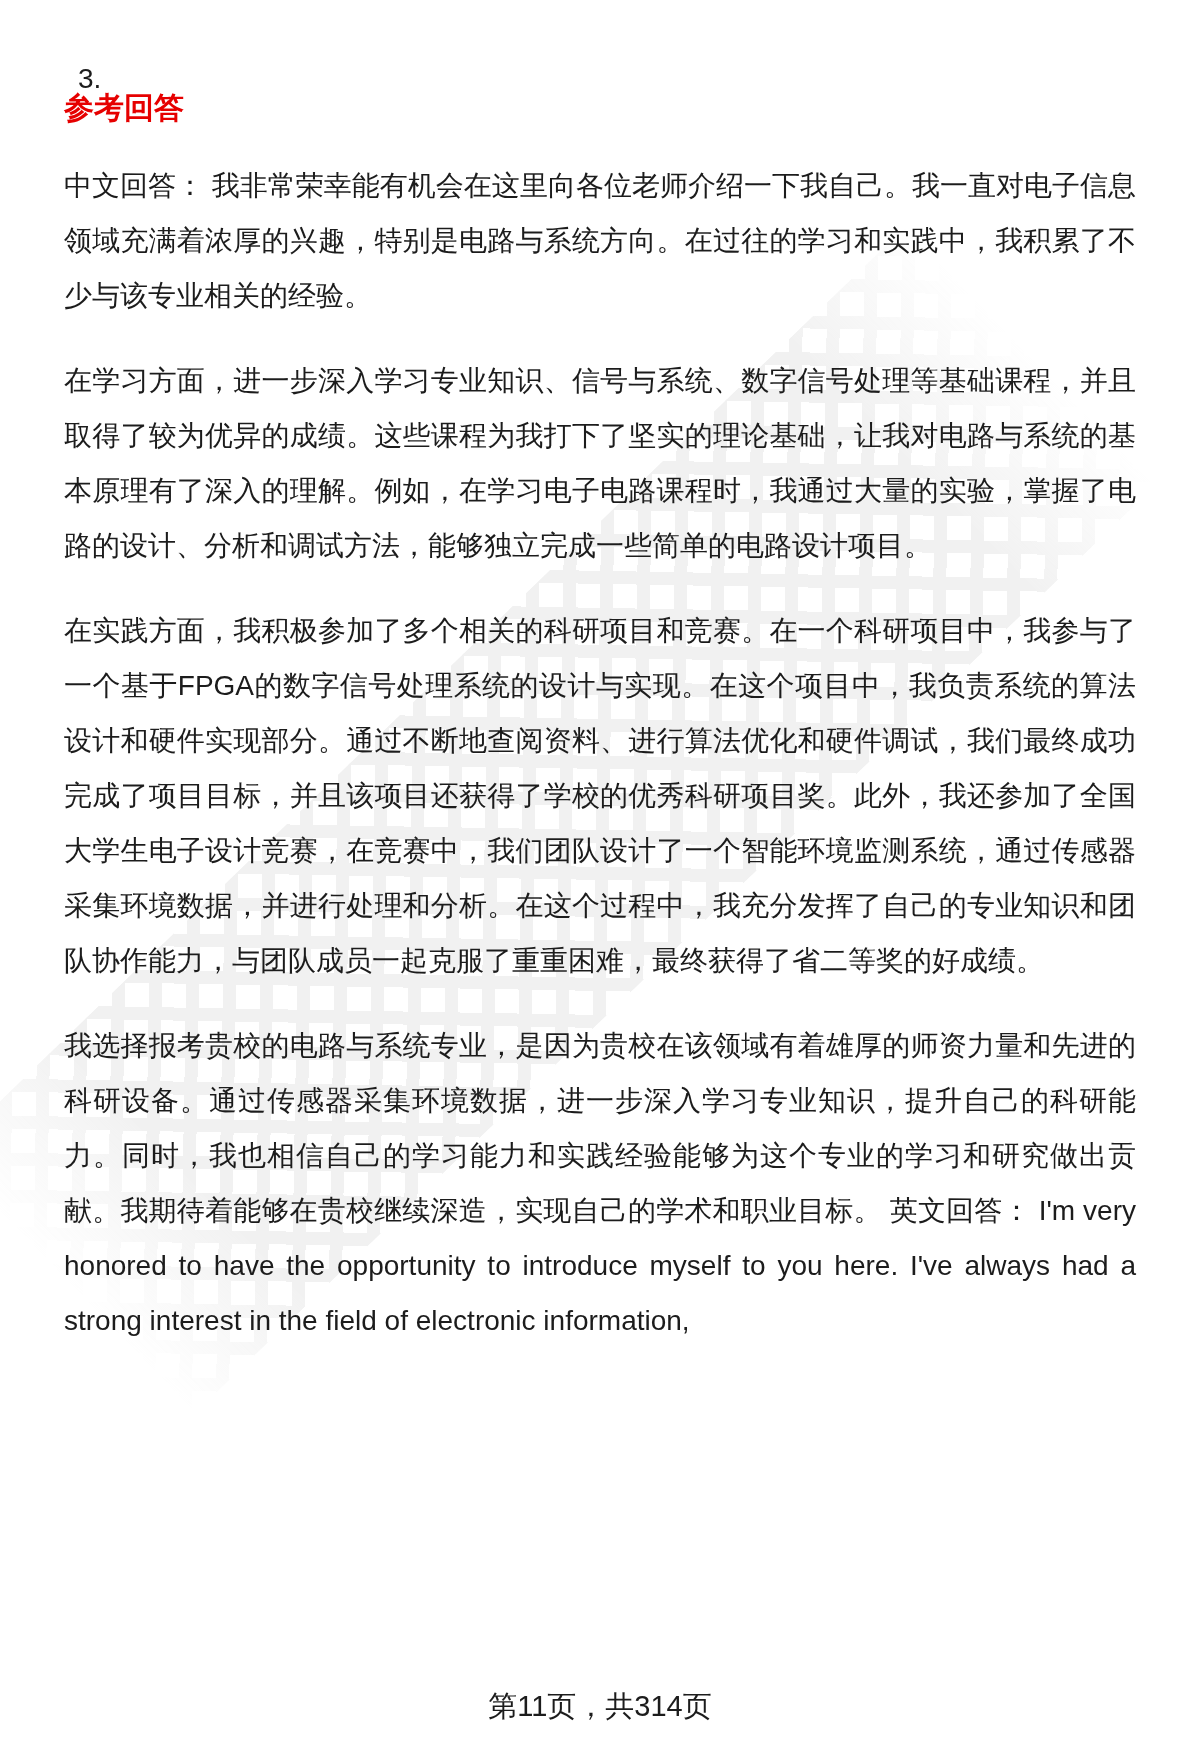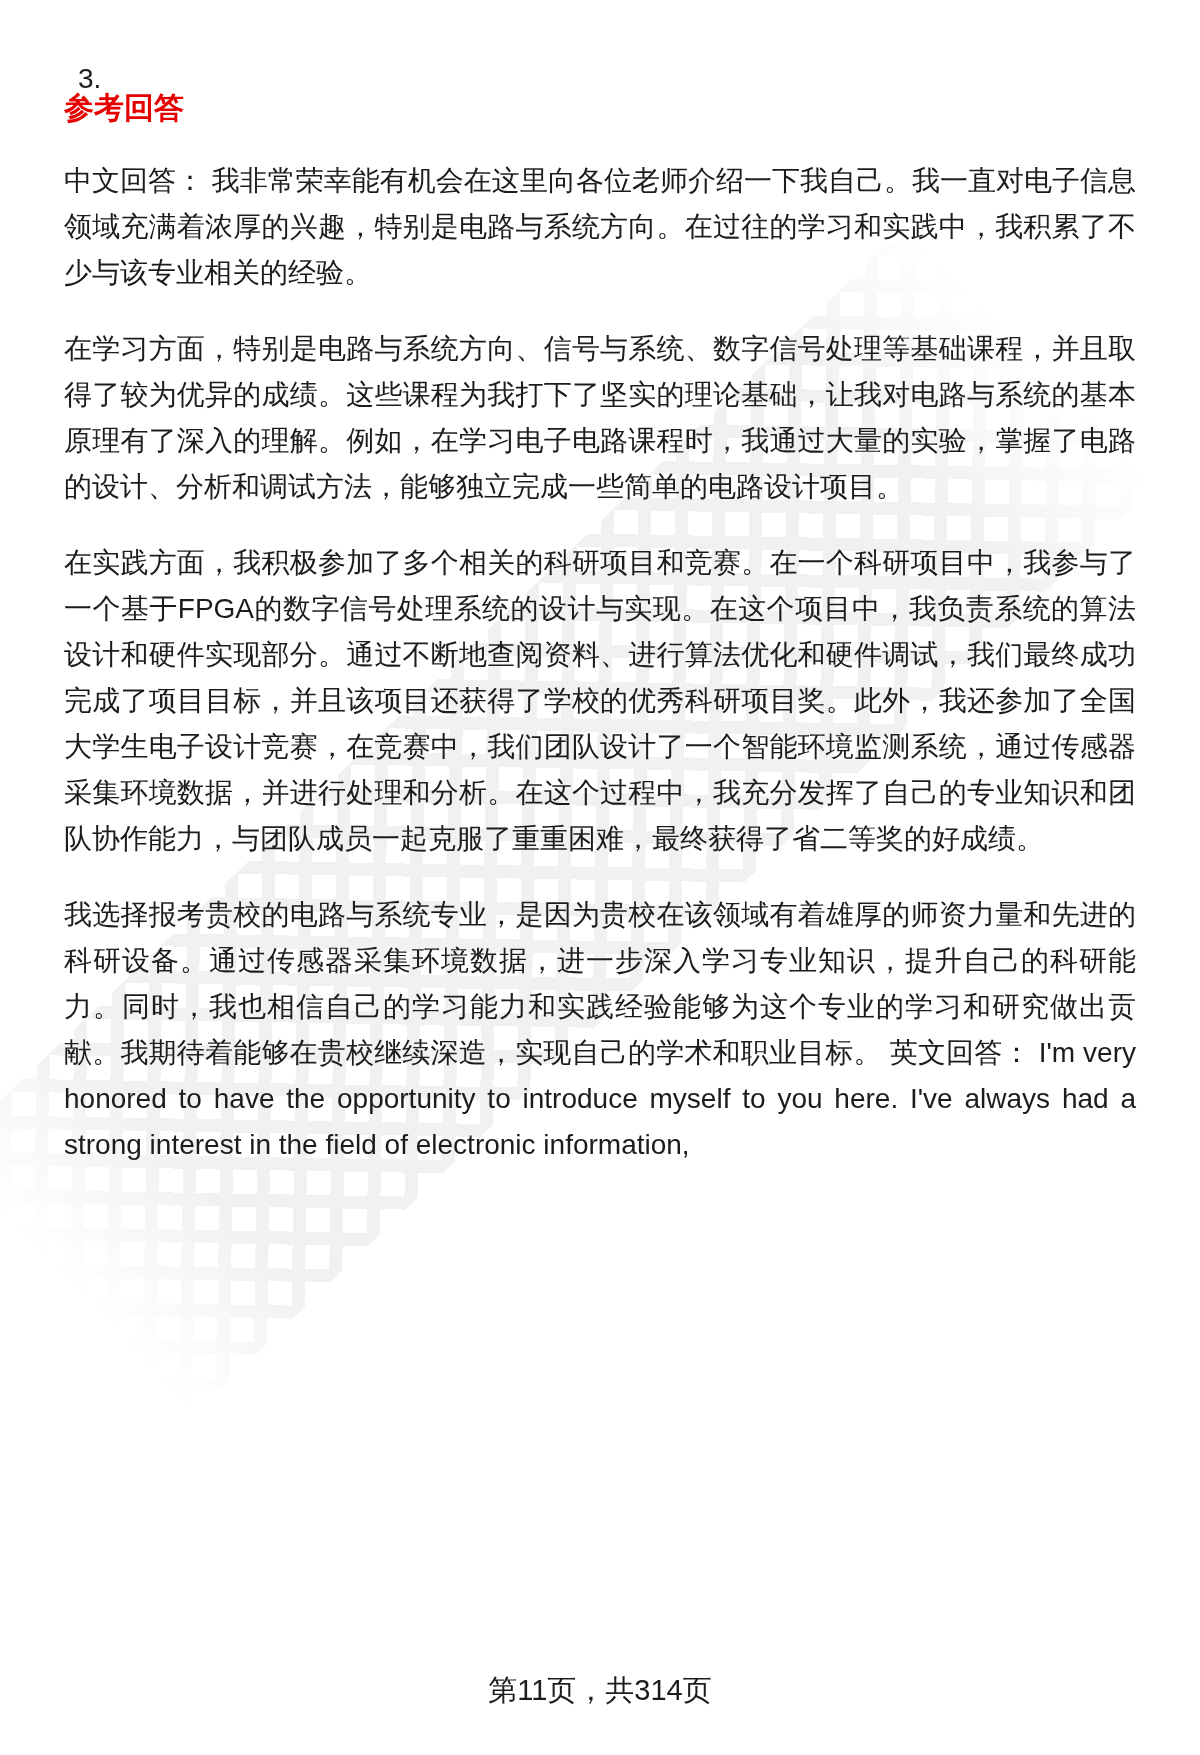--- a/index.html
+++ b/index.html
@@ -55,30 +55,30 @@
   }
   .heading {
     color: #e60000;
     font-size: 30px;
     font-weight: bold;
     line-height: 36px;
     margin: 38px 0 32px 0;
   }
   .para {
     font-size: 28px;
-    line-height: 46px;
+    line-height: 55px;
     text-align: justify;
     margin: 0 0 30px 0;
     word-break: break-word;
   }
   .footer {
     position: absolute;
     left: 0;
     right: 0;
-    bottom: 44px;
+    bottom: 28px;
     text-align: center;
     font-size: 29px;
     color: #1c1c1c;
     z-index: 1;
   }
 </style>
 </head>
 <body>
 
 <div class="page">
@@ -88,21 +88,21 @@
   <div class="content">
 
     <div class="list-item">
       <span class="num">3.</span>
     </div>
 
     <h2 class="heading">参考回答</h2>
 
     <p class="para">中文回答： 我非常荣幸能有机会在这里向各位老师介绍一下我自己。我一直对电子信息领域充满着浓厚的兴趣，特别是电路与系统方向。在过往的学习和实践中，我积累了不少与该专业相关的经验。</p>
 
-    <p class="para">在学习方面，特别是电路与系统方向、信号与系统、数字信号处理等基础课程，并且取得了较为优异的成绩。这些课程为我打下了坚实的理论基础，让我对电路与系统的基本原理有了深入的理解。例如，在学习电子电路课程时，我通过大量的实验，掌握了电路的设计、分析和调试方法，能够独立完成一些简单的电路设计项目。</p>
+    <p class="para">在学习方面，进一步深入学习专业知识、信号与系统、数字信号处理等基础课程，并且取得了较为优异的成绩。这些课程为我打下了坚实的理论基础，让我对电路与系统的基本原理有了深入的理解。例如，在学习电子电路课程时，我通过大量的实验，掌握了电路的设计、分析和调试方法，能够独立完成一些简单的电路设计项目。</p>
 
     <p class="para">在实践方面，我积极参加了多个相关的科研项目和竞赛。在一个科研项目中，我参与了一个基于FPGA的数字信号处理系统的设计与实现。在这个项目中，我负责系统的算法设计和硬件实现部分。通过不断地查阅资料、进行算法优化和硬件调试，我们最终成功完成了项目目标，并且该项目还获得了学校的优秀科研项目奖。此外，我还参加了全国大学生电子设计竞赛，在竞赛中，我们团队设计了一个智能环境监测系统，通过传感器采集环境数据，并进行处理和分析。在这个过程中，我充分发挥了自己的专业知识和团队协作能力，与团队成员一起克服了重重困难，最终获得了省二等奖的好成绩。</p>
 
     <p class="para">我选择报考贵校的电路与系统专业，是因为贵校在该领域有着雄厚的师资力量和先进的科研设备。通过传感器采集环境数据，进一步深入学习专业知识，提升自己的科研能力。同时，我也相信自己的学习能力和实践经验能够为这个专业的学习和研究做出贡献。我期待着能够在贵校继续深造，实现自己的学术和职业目标。 英文回答： I'm very honored to have the opportunity to introduce myself to you here. I've always had a strong interest in the field of electronic information,</p>
 
   </div>
 
   <div class="footer">第11页，共314页</div>
 
 </div>

